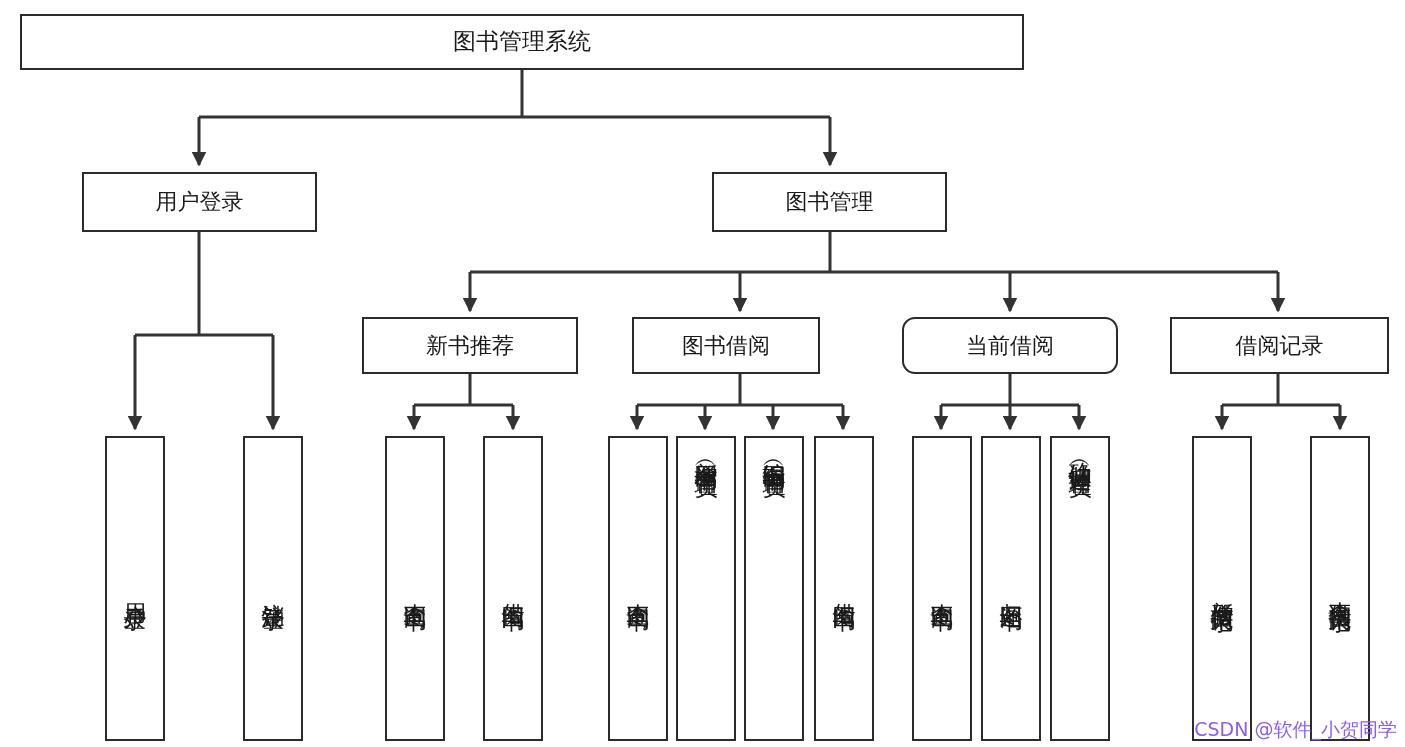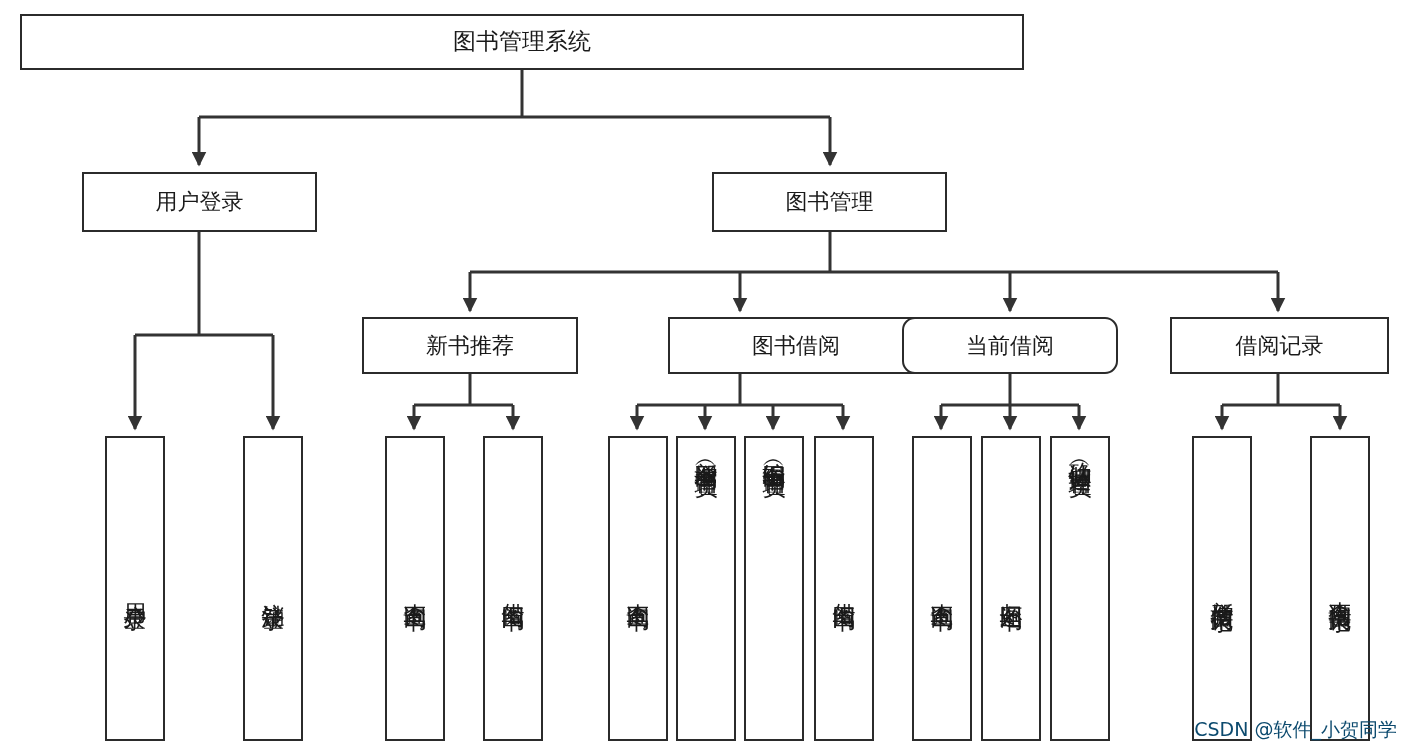--- a/index.html
+++ b/index.html
@@ -57,21 +57,21 @@
   }
   .node.leaf.center-v {
     align-items: center;
     padding-top: 0;
   }
   #watermark {
     position: absolute;
     right: 8px;
     bottom: 4px;
     font-size: 19px;
-    color: #0c4a6e;
+    color: #8b5cf6;
     z-index: 5;
     white-space: nowrap;
     font-family: "DejaVu Sans", "Liberation Sans", sans-serif;
   }
 </style>
 </head>
 <body>
 
 <div id="canvas">
 
@@ -132,21 +132,21 @@
   <div class="node level2" style="left:82px; top:172px; width:235px; height:60px;">
     <span class="label">用户登录</span>
   </div>
   <div class="node level3" style="left:362px; top:317px; width:216px; height:57px;">
     <span class="label">新书推荐</span>
   </div>
 
   <div class="node level2" style="left:712px; top:172px; width:235px; height:60px;">
     <span class="label">图书管理</span>
   </div>
-  <div class="node level3" style="left:668px; top:317px; width:256px; height:57px;">
+  <div class="node level3" style="left:632px; top:317px; width:188px; height:57px;">
     <span class="label">图书借阅</span>
   </div>
   <div class="node level3" style="left:902px; top:317px; width:216px; height:57px;border-radius:13px;">
     <span class="label">当前借阅</span>
   </div>
   <div class="node level3" style="left:1170px; top:317px; width:219px; height:57px;">
     <span class="label">借阅记录</span>
   </div>
 
   <div class="node leaf center-v" style="left:105px; top:436px; width:60px; height:305px;">

